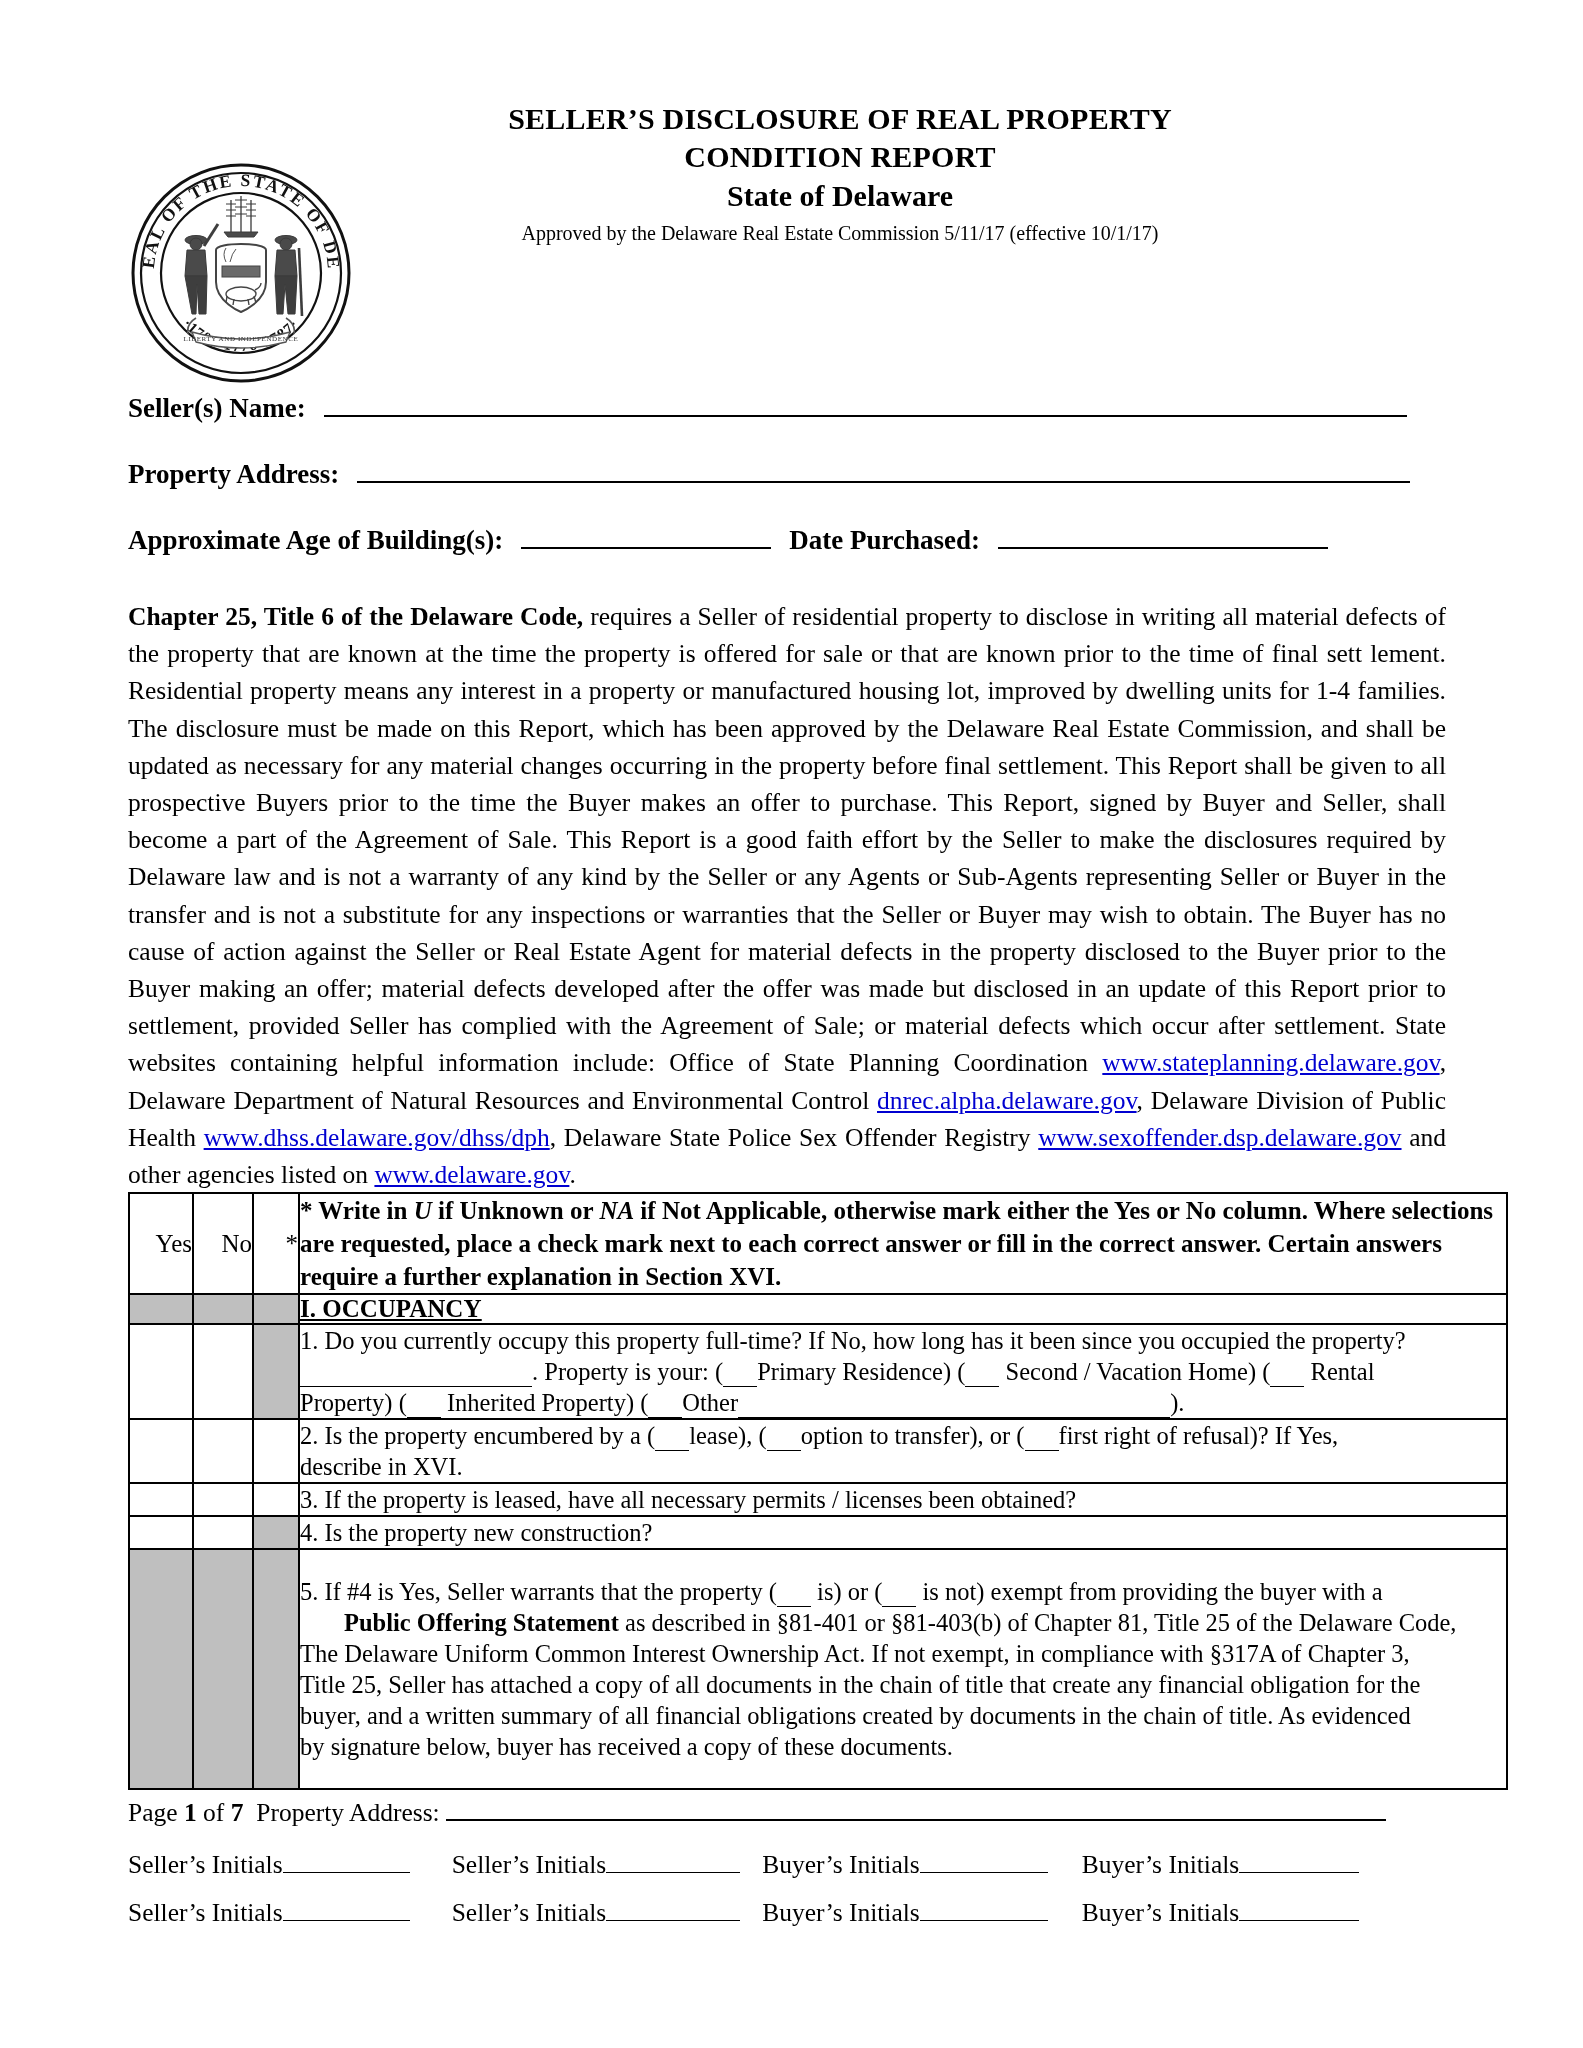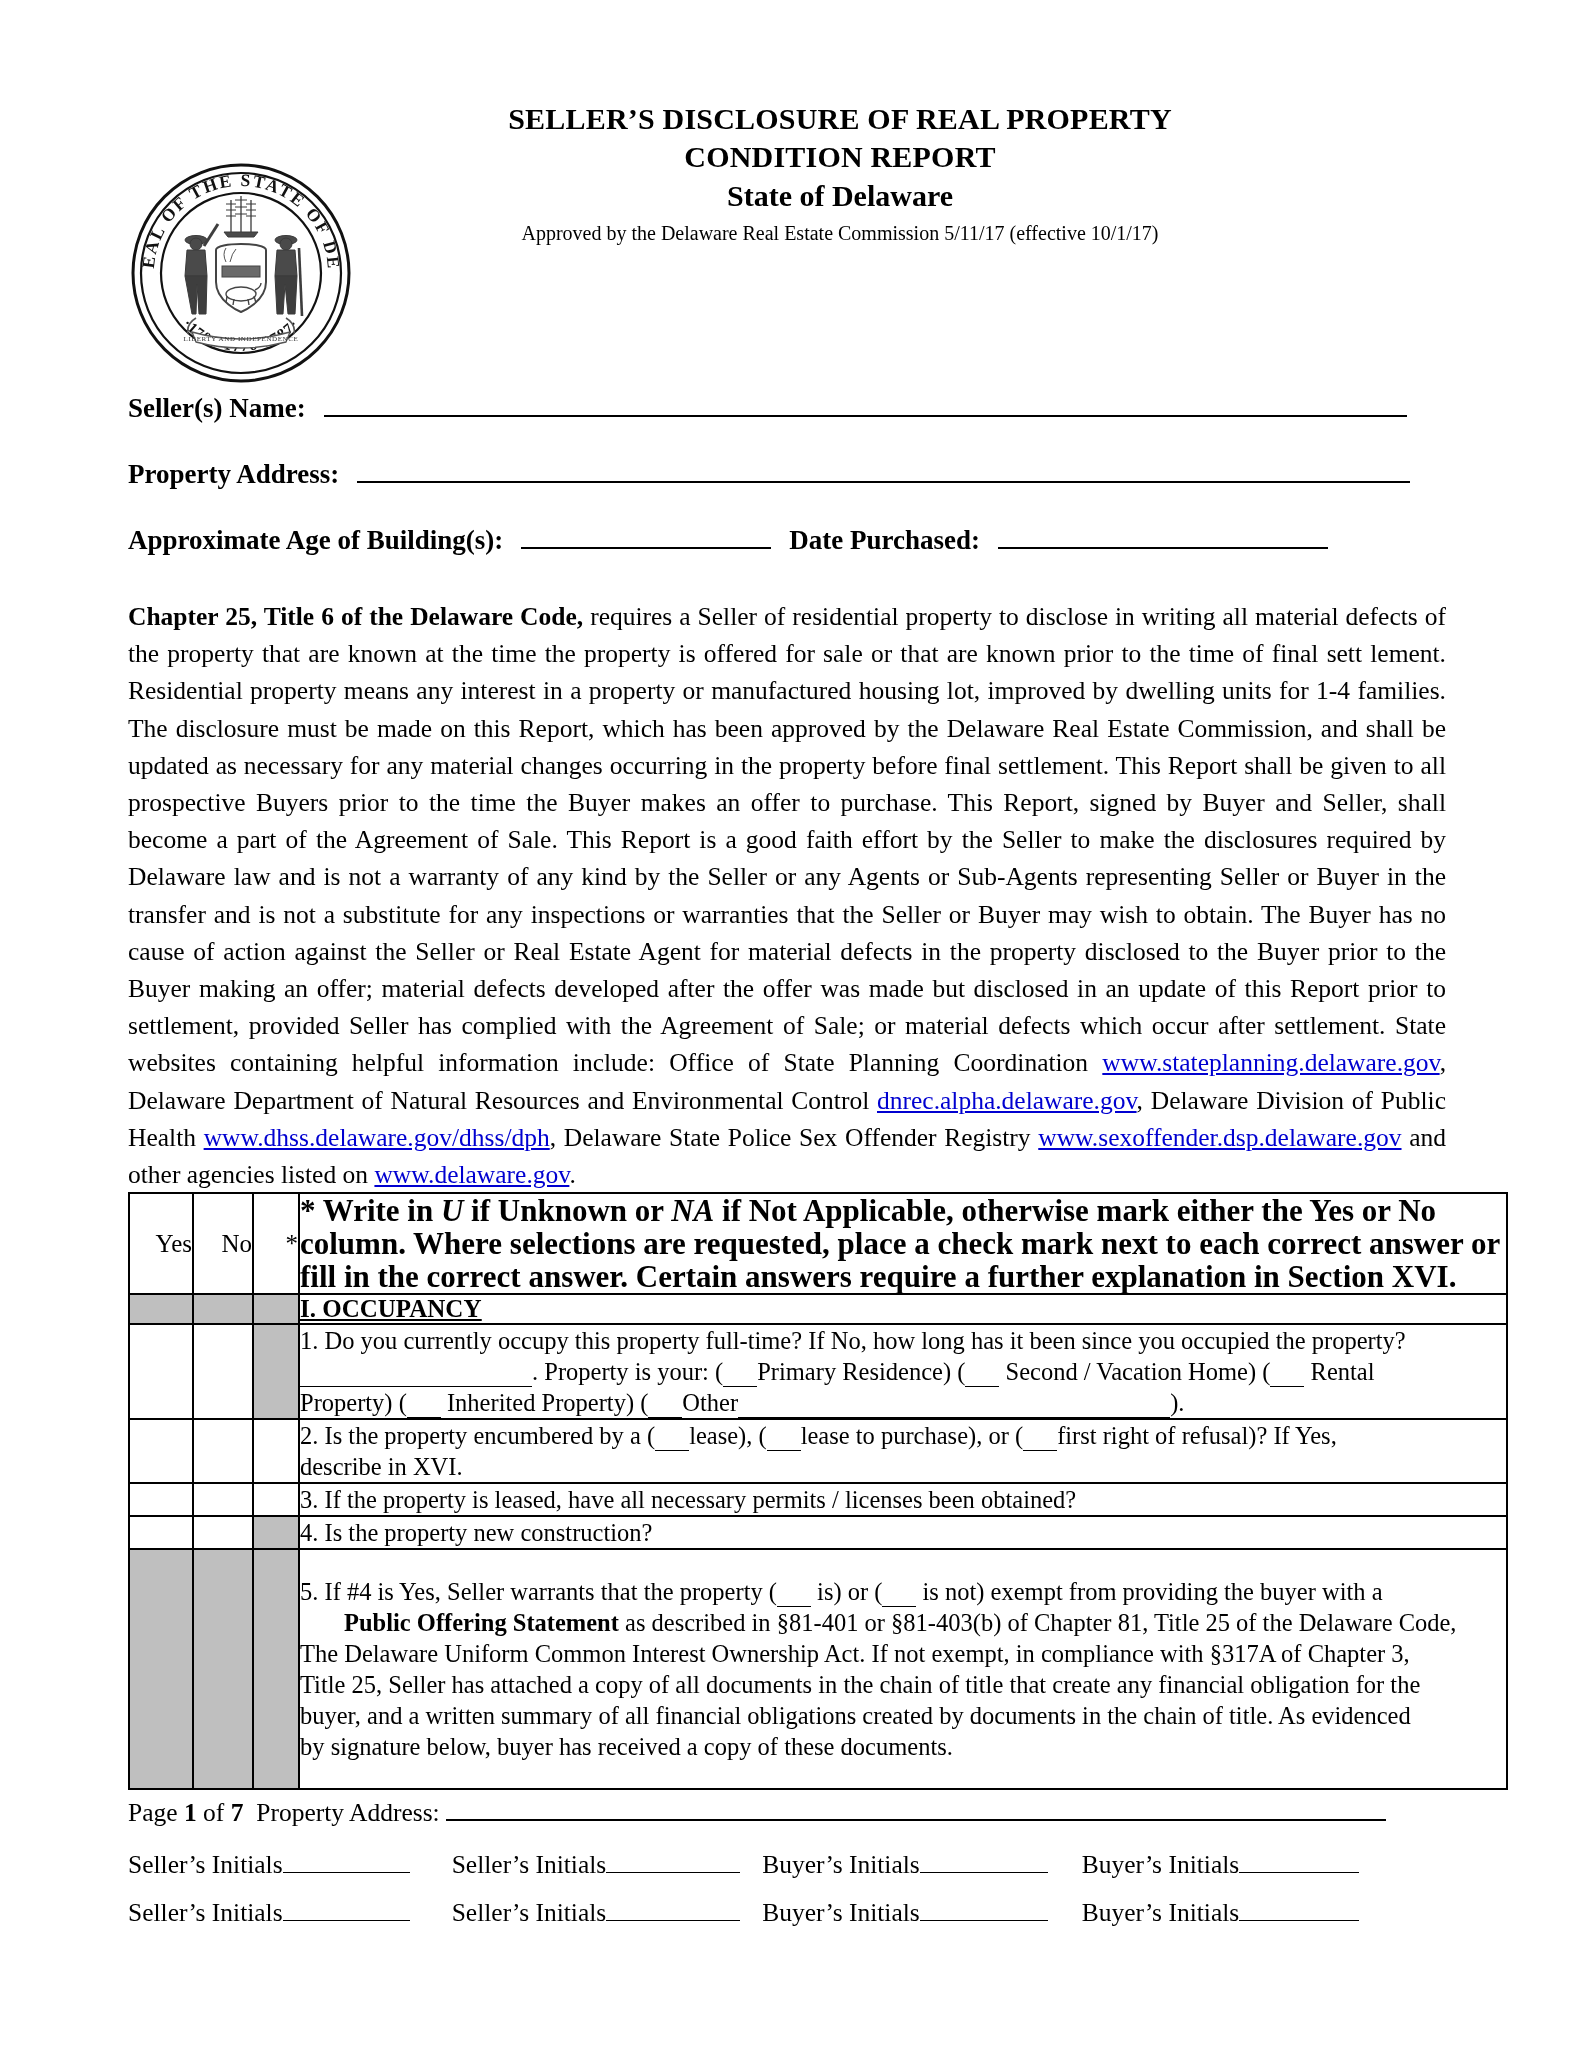--- a/index.html
+++ b/index.html
@@ -125,21 +125,21 @@
     padding: 0;
   }
   .col-yes { width: 64px; }
   .col-no  { width: 60px; }
   .col-st  { width: 46px; }
   .gray { background: #bfbfbf; }
   .tick { height: 100%; }
 
   .cell-head {
     font-weight: bold;
-    font-size: 31px;
+    font-size: 25px;
     line-height: 33px;
     padding: 7px 9px 9px 11px;
   }
   .cell-head i { font-style: italic; }
   .hdr-yn {
     text-align: right;
     font-weight: normal;
     font-size: 25px;
     vertical-align: middle !important;
   }
@@ -347,21 +347,21 @@
           <div><span class="ul-fill ul-m"></span><span>.  Property is your:  (</span><span class="ul-fill ul-s"></span><span>Primary Residence) (</span><span class="ul-fill ul-s"></span><span> Second / Vacation Home) (</span><span class="ul-fill ul-s"></span><span> Rental</span></div>
           <div><span>Property) (</span><span class="ul-fill ul-s"></span><span> Inherited Property) (</span><span class="ul-fill ul-s"></span><span>Other</span><span class="ul-fill ul-lg"></span><span>).</span></div>
         </td>
       </tr>
 
       <tr>
         <td></td>
         <td></td>
         <td></td>
         <td class="cell-text">
-          <div><span>2. Is the property encumbered by a (</span><span class="ul-fill ul-s"></span><span>lease), (</span><span class="ul-fill ul-s"></span><span>lease to purchase), or (</span><span class="ul-fill ul-s"></span><span>first right of refusal)? If Yes,</span></div>
+          <div><span>2. Is the property encumbered by a (</span><span class="ul-fill ul-s"></span><span>lease), (</span><span class="ul-fill ul-s"></span><span>option to transfer), or (</span><span class="ul-fill ul-s"></span><span>first right of refusal)? If Yes,</span></div>
           <div>describe in XVI.</div>
         </td>
       </tr>
 
       <tr>
         <td></td>
         <td></td>
         <td></td>
         <td class="cell-text">3. If the property is leased, have all necessary permits / licenses been obtained?</td>
       </tr>

